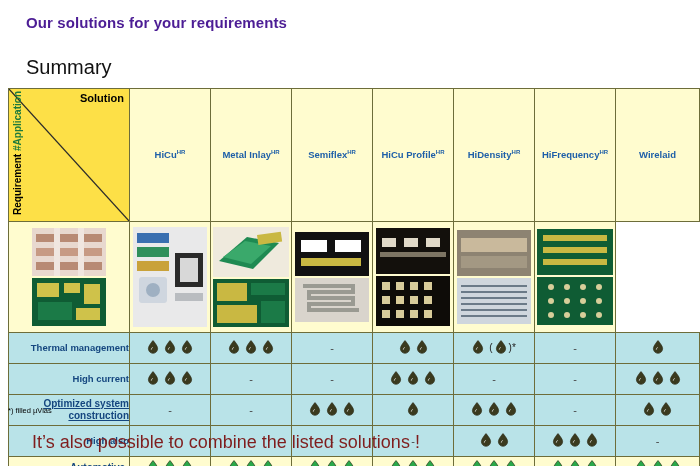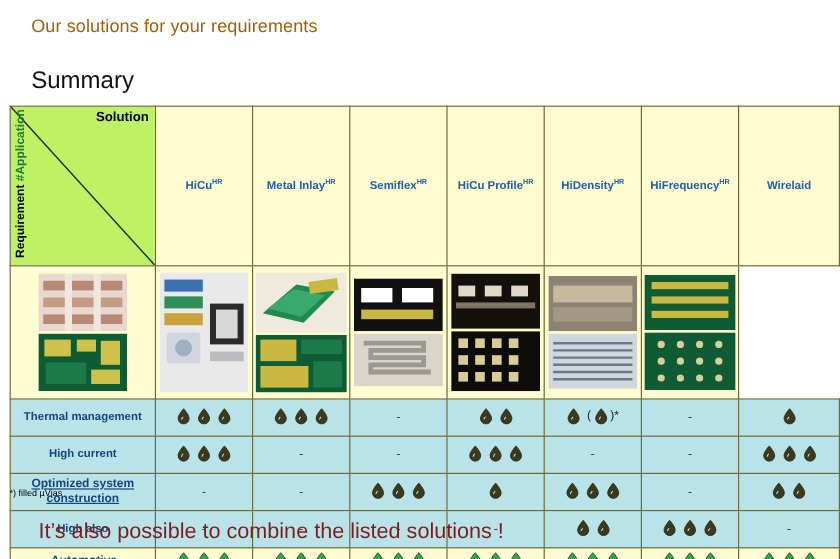--- a/index.html
+++ b/index.html
@@ -3,21 +3,21 @@
 <meta charset="utf-8">
 <style>
   html,body{margin:0;padding:0;}
   body{
     width:700px;height:466px;background:#ffffff;
     font-family:"Liberation Sans", sans-serif;
     color:#000;overflow:hidden;position:relative;
   }
   .title{
     position:absolute;left:26px;top:14px;
-    font-size:15px;font-weight:normal;color:#a16207;
+    font-size:15px;font-weight:bold;color:#4c1d95;
     letter-spacing:0.1px;
   }
   .subtitle{
     position:absolute;left:26px;top:56px;
     font-size:20px;color:#111;
   }
   .matrix{
     position:absolute;left:8px;top:88px;
     border-collapse:collapse;
     table-layout:fixed;
@@ -35,21 +35,21 @@
     text-align:center;
     font-weight:bold;
     color:#1e5fa8;
     font-size:10px;
     padding:0 2px;
   }
   .hdr sup{font-size:6px;vertical-align:super;}
   
   .corner{
     width:120px;height:132px;
-    background:#bef264;
+    background:#fde047;
     position:relative;
   }
   .corner .diag{
     position:absolute;left:0;top:0;width:100%;height:100%;
   }
   .corner .sol{
     position:absolute;right:5px;top:3px;
     font-weight:bold;font-size:11px;color:#000;
   }
   .corner .req{
@@ -71,21 +71,21 @@
     justify-content:center;gap:2px;height:106px;
   }
   
   .reqlabel{
     background:#b9e3e8;
     color:#14467f;
     font-weight:bold;
     font-size:10.5px;
     padding:4px 4px 4px 6px;
     line-height:12px;
-    text-align:center;
+    text-align:right;
     height:30px;
   }
   .reqlabel.sm{font-size:10px;text-decoration:underline;}
   .cellblue{
     background:#b9e3e8;
     text-align:center;
     height:30px;
     color:#333;
   }
   .rowyellow .reqlabel{

